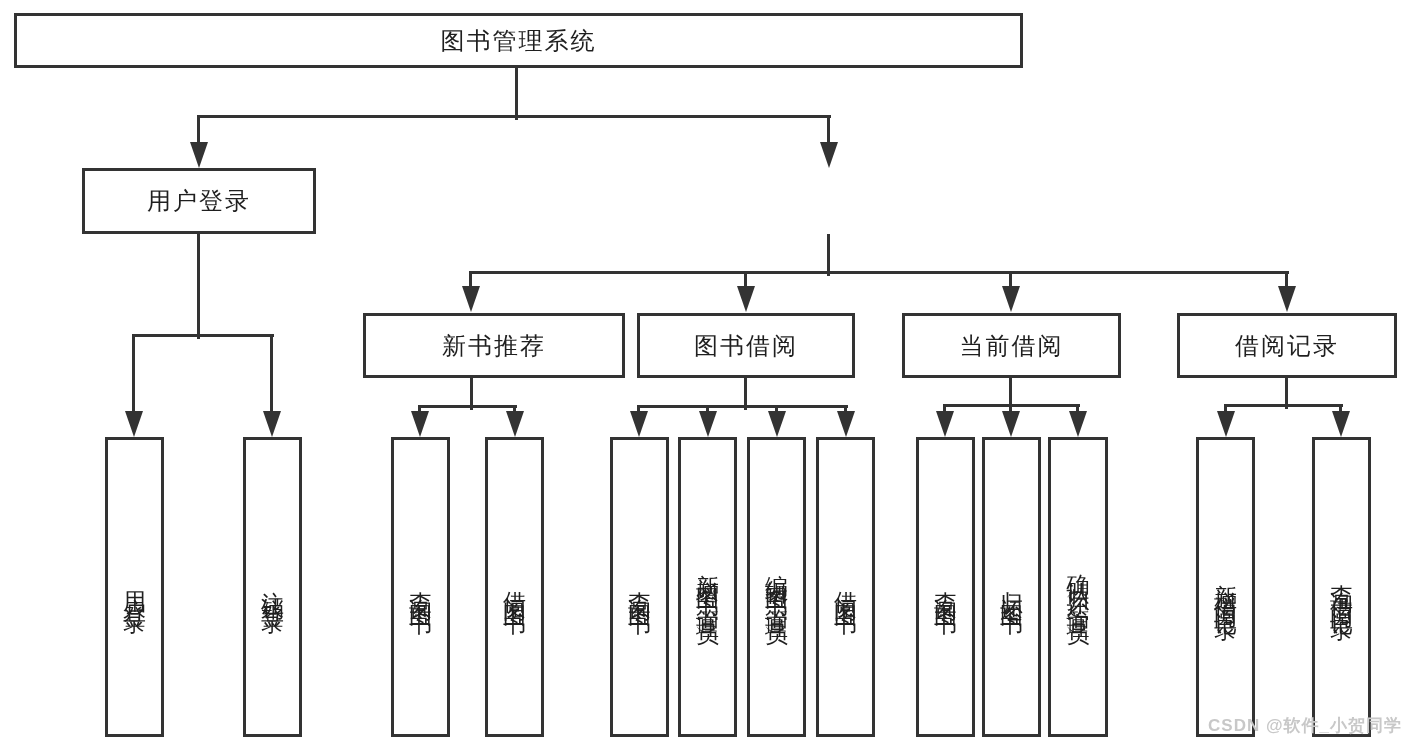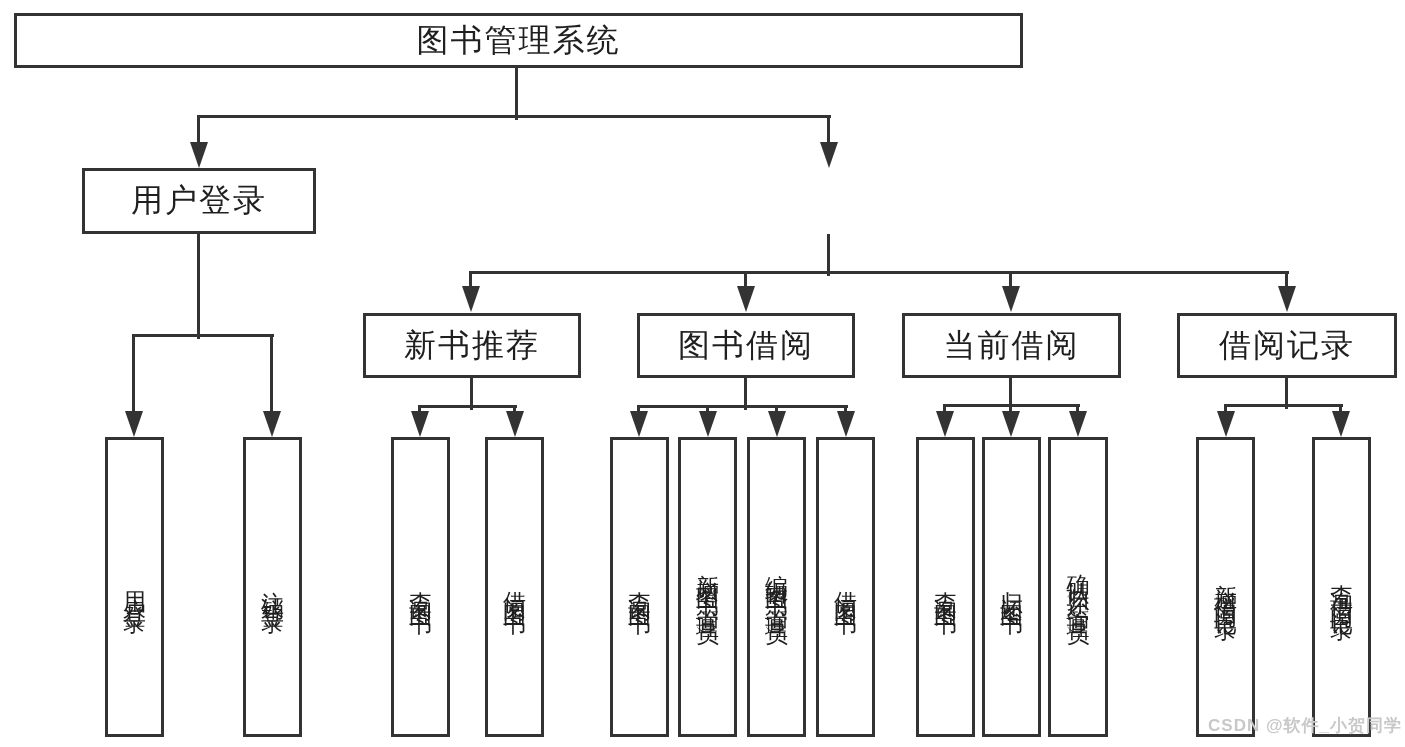--- a/index.html
+++ b/index.html
@@ -16,21 +16,21 @@
     box-sizing: border-box;
     background: #ffffff;
     border: 3px solid #333333;
     display: flex;
     align-items: center;
     justify-content: center;
     color: #1f1f1f;
     z-index: 2;
   }
   .box-h span {
-    font-size: 32px;
+    font-size: 24px;
     letter-spacing: 2px;
     white-space: nowrap;
     text-align: right;
   }
   .box-v span {
     writing-mode: vertical-rl;
     text-orientation: mixed;
     font-size: 23px;
     letter-spacing: 7px;
     line-height: 1;
@@ -68,21 +68,21 @@
 <div class="canvas">
 
   <div class="box box-h" style="left:14px; top:13px; width:1009px; height:55px;">
     <span>图书管理系统</span>
   </div>
 
   <div class="box box-h" style="left:82px; top:168px; width:234px; height:66px;">
     <span>用户登录</span>
   </div>
 
-  <div class="box box-h" style="left:363px; top:313px; width:218px; height:65px;">
+  <div class="box box-h" style="left:363px; top:313px; width:262px; height:65px;">
     <span>新书推荐</span>
   </div>
   <div class="box box-h" style="left:902px; top:313px; width:219px; height:65px;">
     <span>当前借阅</span>
   </div>
   <div class="box box-h" style="left:637px; top:313px; width:218px; height:65px;">
     <span>图书借阅</span>
   </div>
   <div class="box box-h" style="left:1177px; top:313px; width:220px; height:65px;font-family:Liberation Mono, monospace;">
     <span>借阅记录</span>

